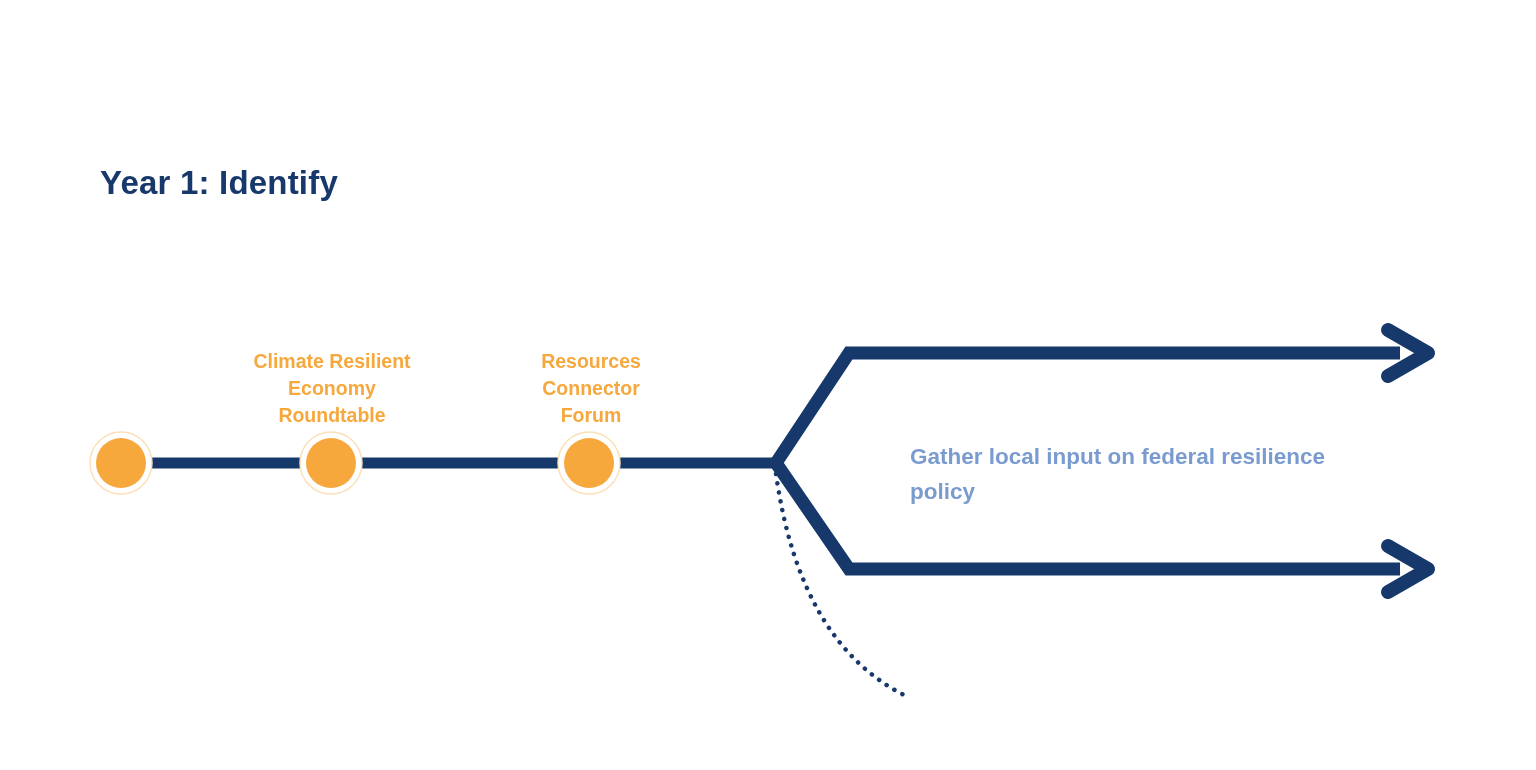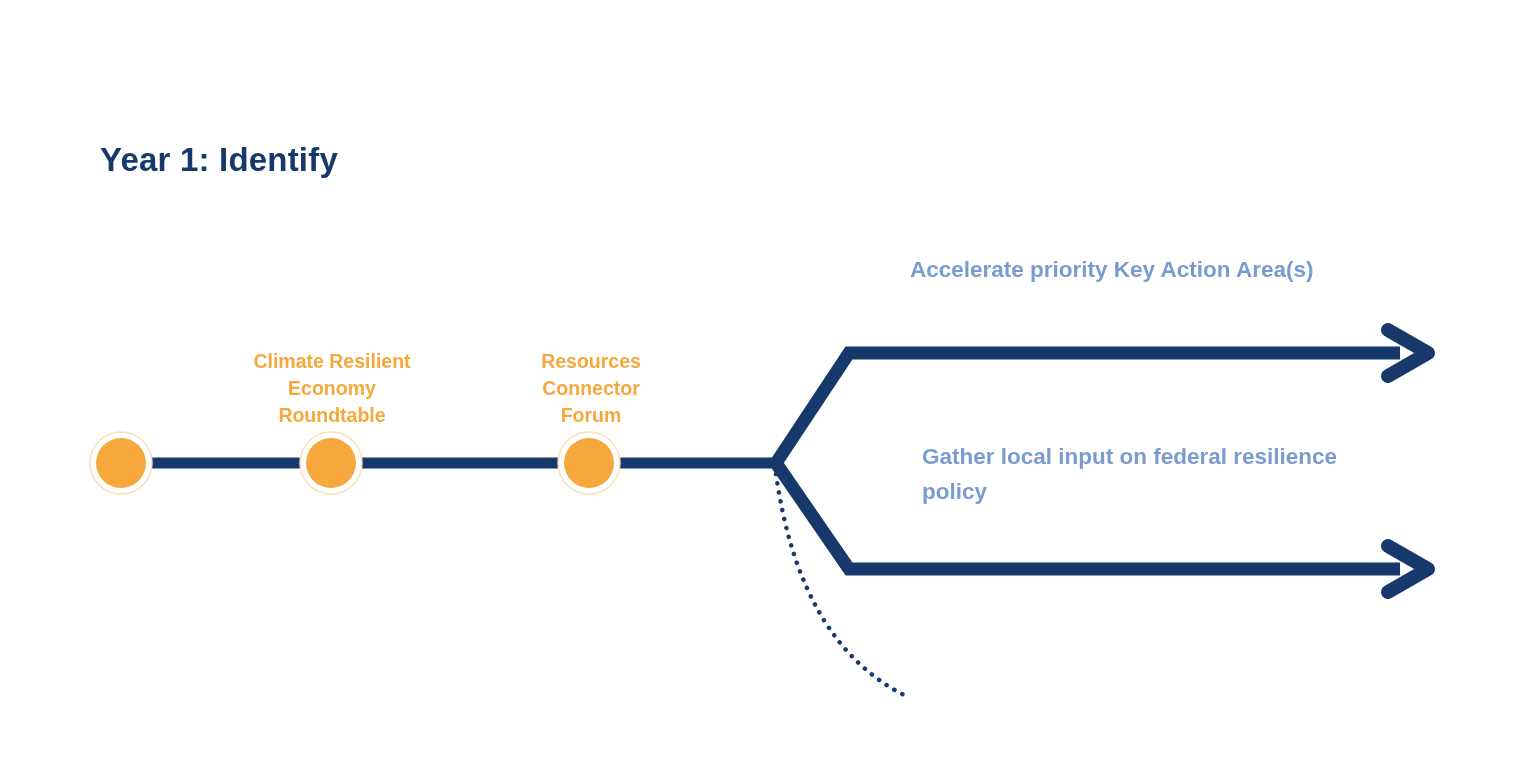--- a/index.html
+++ b/index.html
@@ -25,21 +25,21 @@
   .milestone-halo   { fill: #ffffff; stroke: var(--orange_ring); stroke-width: 1.5; }
 
   .year-heading {
     position: absolute;
     color: var(--navy);
     font-size: 33px;
     font-weight: bold;
     letter-spacing: 0.2px;
     white-space: nowrap;
   }
-  #year1-heading { left: 100px; top: 141px; }
+  #year1-heading { left: 100px; top: 164px; }
   #year2-heading { left: 910px; top: 147px; }
 
   .milestone-label {
     position: absolute;
     top: 348px;
     color: var(--orange);
     font-size: 19.5px;
     font-weight: bold;
     line-height: 1.38;
     text-align: center;
@@ -50,21 +50,21 @@
   #milestone-label-2 { left: 491px; width: 200px; }
 
   .branch-label {
     position: absolute;
     color: var(--light_blue);
     font-size: 22.5px;
     font-weight: bold;
     line-height: 1.55;
   }
   #branch-label-0 { left: 910px; top: 253px; white-space: nowrap; }
-  #branch-label-1 { left: 910px; top: 440px; width: 460px; margin-left: 12px; }
+  #branch-label-1 { left: 910px; top: 440px; width: 460px; }
   #branch-label-2 { left: 925px; top: 687px; white-space: nowrap; }
 </style>
 </head>
 <body>
 
 <div id="canvas">
 
   <svg id="diagram-svg" viewBox="0 0 1536 770" xmlns="http://www.w3.org/2000/svg">
 
     <path d="M 121 463 L 779 463" class="stroke-navy" stroke-width="11"></path>
@@ -93,16 +93,15 @@
 
   <div id="year1-heading" class="year-heading">Year 1: Identify</div>
 
   <div id="milestone-label-1" class="milestone-label">Climate Resilient
 Economy
 Roundtable</div>
   <div id="milestone-label-2" class="milestone-label">Resources
 Connector
 Forum</div>
 
-  <div id="branch-label-0" class="branch-label">Accelerate priority Key Action Area(s)</div>
   <div id="branch-label-1" class="branch-label">Gather local input on federal resilience policy</div>
 
 </div>
 
 </body></html>

